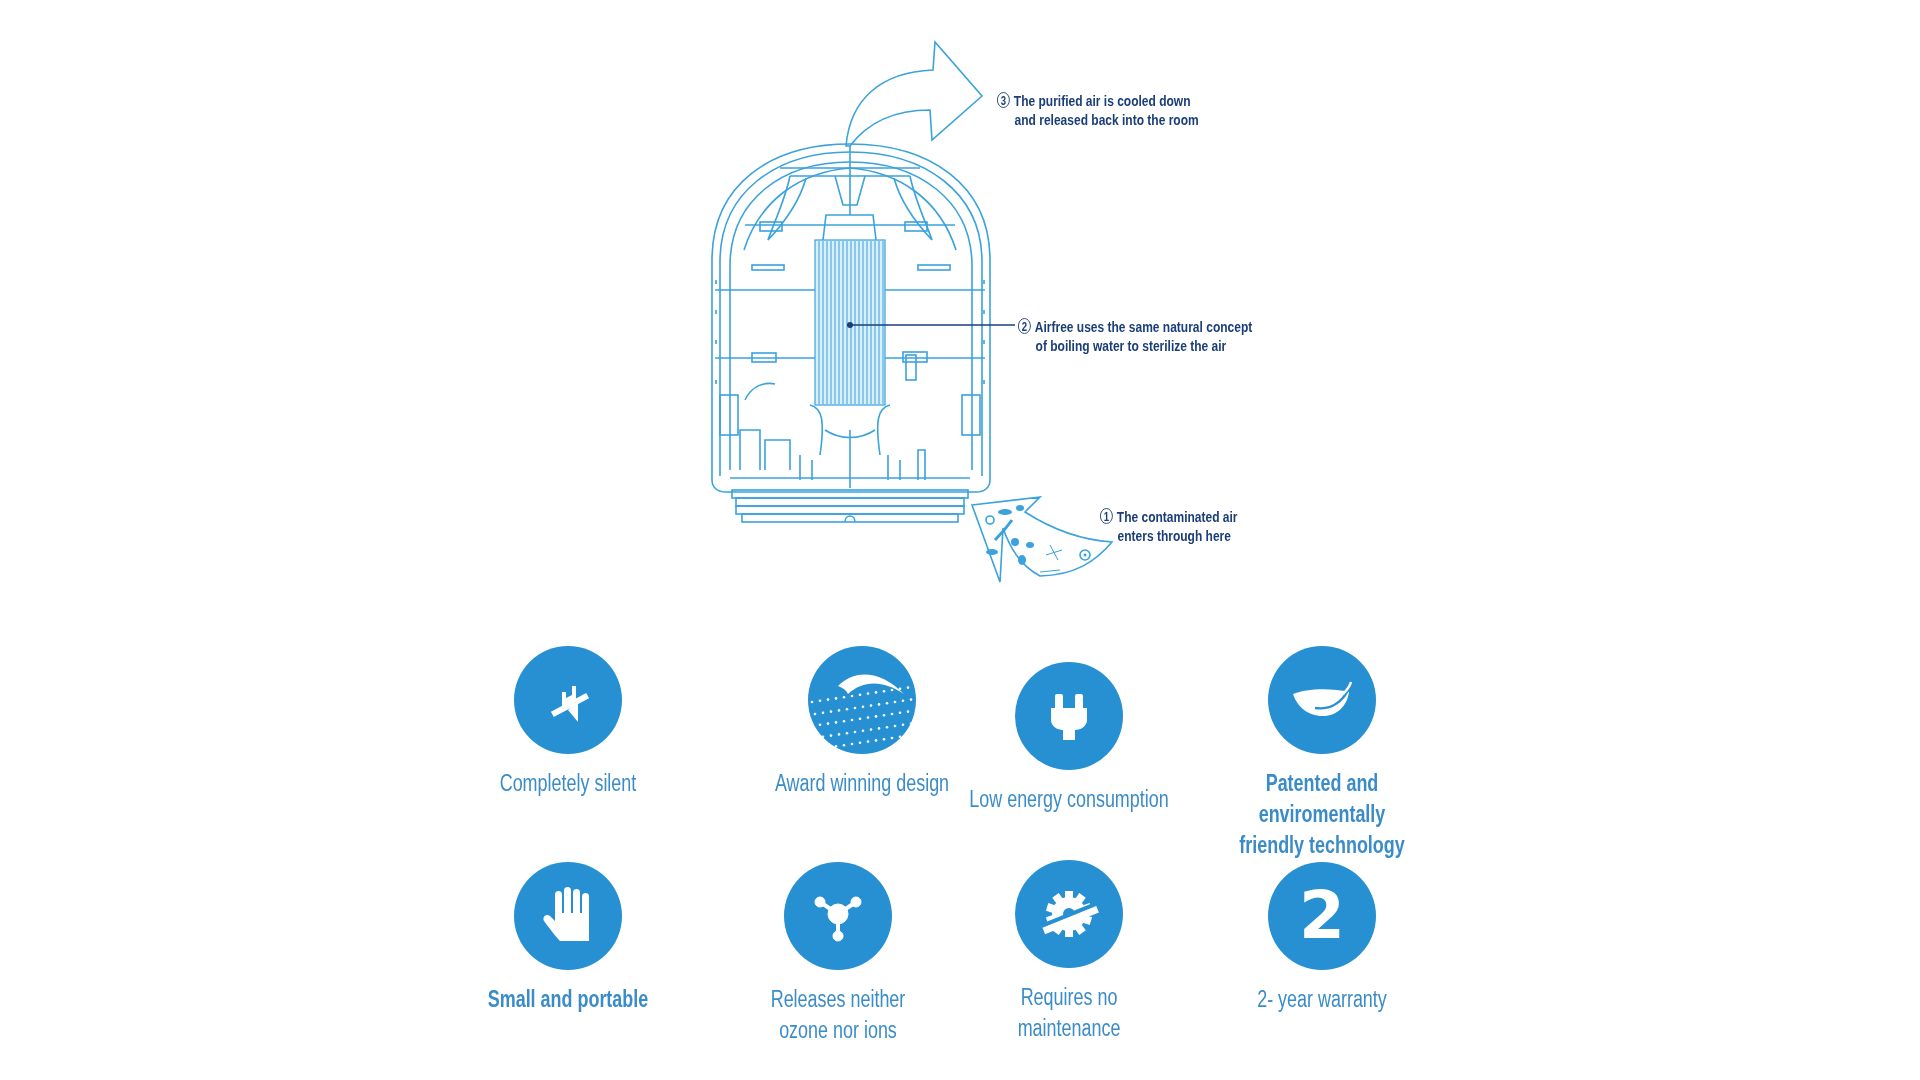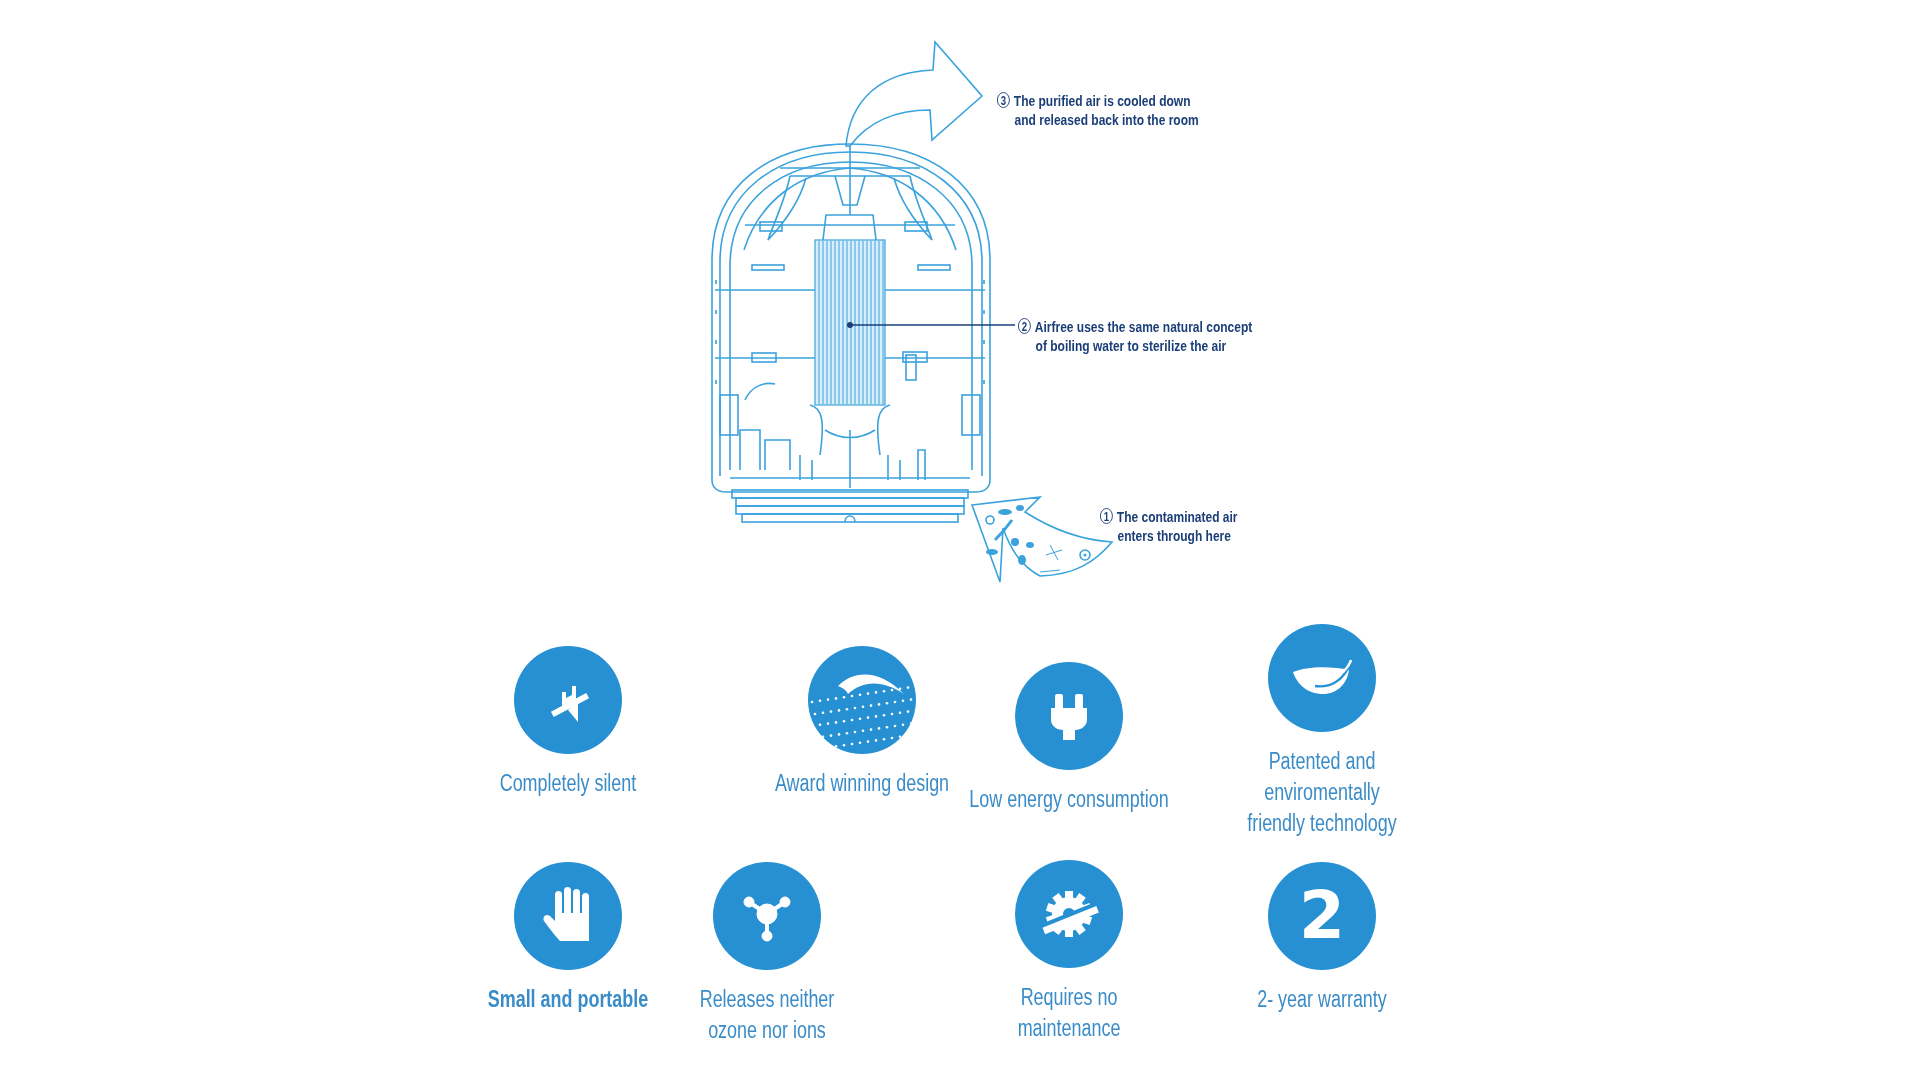--- a/index.html
+++ b/index.html
@@ -236,21 +236,21 @@
         <g fill="#fff">
       <rect x="16" y="8" width="8" height="16" rx="2"></rect>
       <rect x="36" y="8" width="8" height="16" rx="2"></rect>
       <path d="M12,22 L48,22 L48,34 C48,40 42,44 36,44 L36,54 L24,54 L24,44 C18,44 12,40 12,34 Z"></path>
     </g>
       </svg>
   </div>
   <div class="label">Low energy consumption</div>
 </div>
 
-<div class="feature" style="left:1322px; top:624px;">
+<div class="feature" style="left:1322px; top:646px;font-weight:bold;">
   <div class="circle">
     <svg width="70" height="60" viewBox="0 0 70 60">
         <g fill="#fff">
       <path d="M6,24 C20,18 45,18 62,22 C60,36 50,46 36,46 C20,46 10,36 6,24 Z"></path>
     </g>
         <path d="M28,38 C42,40 56,34 64,14" stroke="#2690d2" stroke-width="2.5" fill="none"></path>
     <path d="M56,24 C60,20 63,16 64,12" stroke="#fff" stroke-width="2.5" fill="none"></path>
       </svg>
   </div>
   <div class="label">Patented and enviromentally
@@ -265,21 +265,21 @@
       <rect x="26" y="4" width="7" height="36" rx="3.5"></rect>
       <rect x="35" y="6" width="7" height="34" rx="3.5"></rect>
       <rect x="44" y="10" width="7" height="30" rx="3.5"></rect>
       <path d="M17,30 L51,30 L51,58 L22,58 C18,54 12,46 6,38 C4,34 8,30 12,33 L17,38 Z"></path>
     </g>
       </svg>
   </div>
   <div class="label">Small and portable</div>
 </div>
 
-<div class="feature" style="left:767px; top:862px;text-align:center;">
+<div class="feature" style="left:838px; top:862px;text-align:center;">
   <div class="circle">
     <svg width="60" height="60" viewBox="0 0 60 60">
         <g fill="#fff" stroke="#fff">
       <circle cx="30" cy="28" r="10"></circle>
       <circle cx="12" cy="16" r="5"></circle>
       <circle cx="48" cy="16" r="5"></circle>
       <circle cx="30" cy="50" r="5"></circle>
       <line x1="12" y1="16" x2="30" y2="28" stroke-width="4"></line>
       <line x1="48" y1="16" x2="30" y2="28" stroke-width="4"></line>
       <line x1="30" y1="28" x2="30" y2="50" stroke-width="4"></line>

